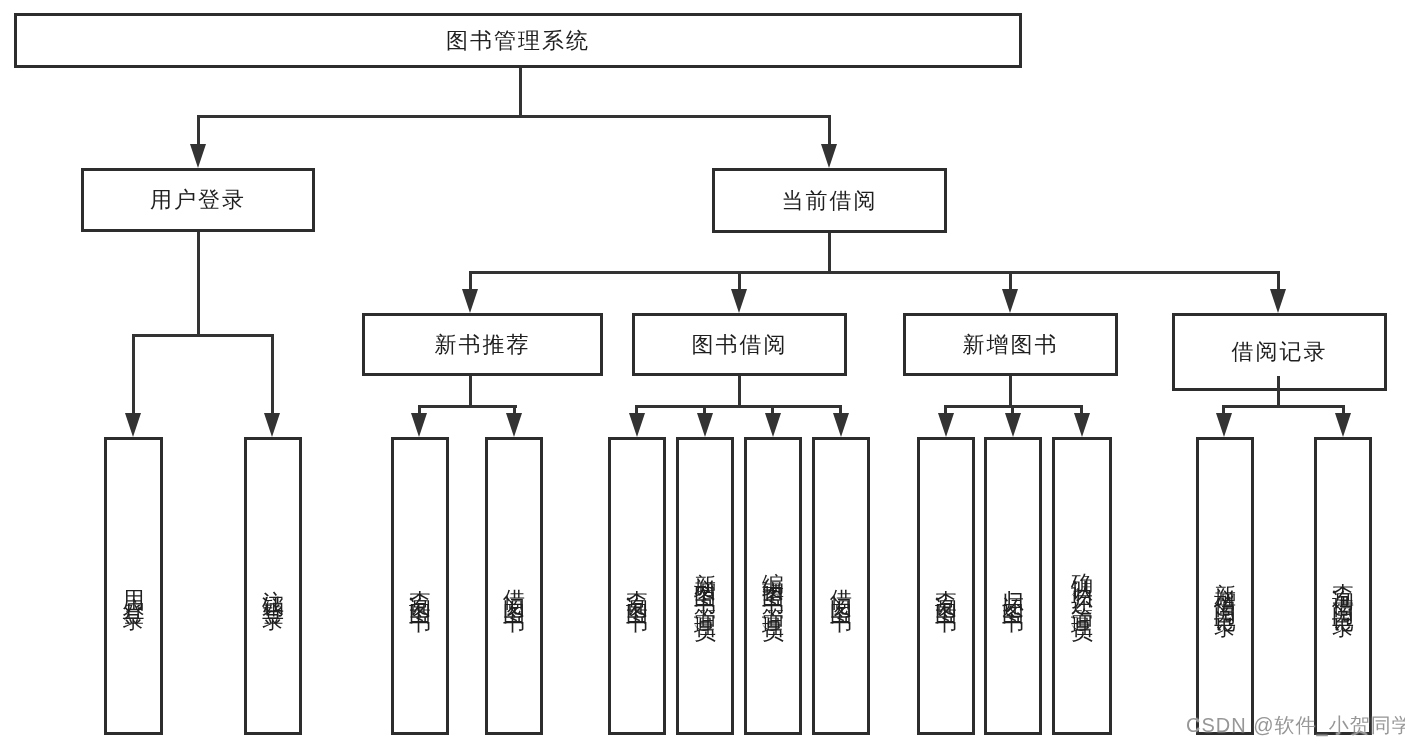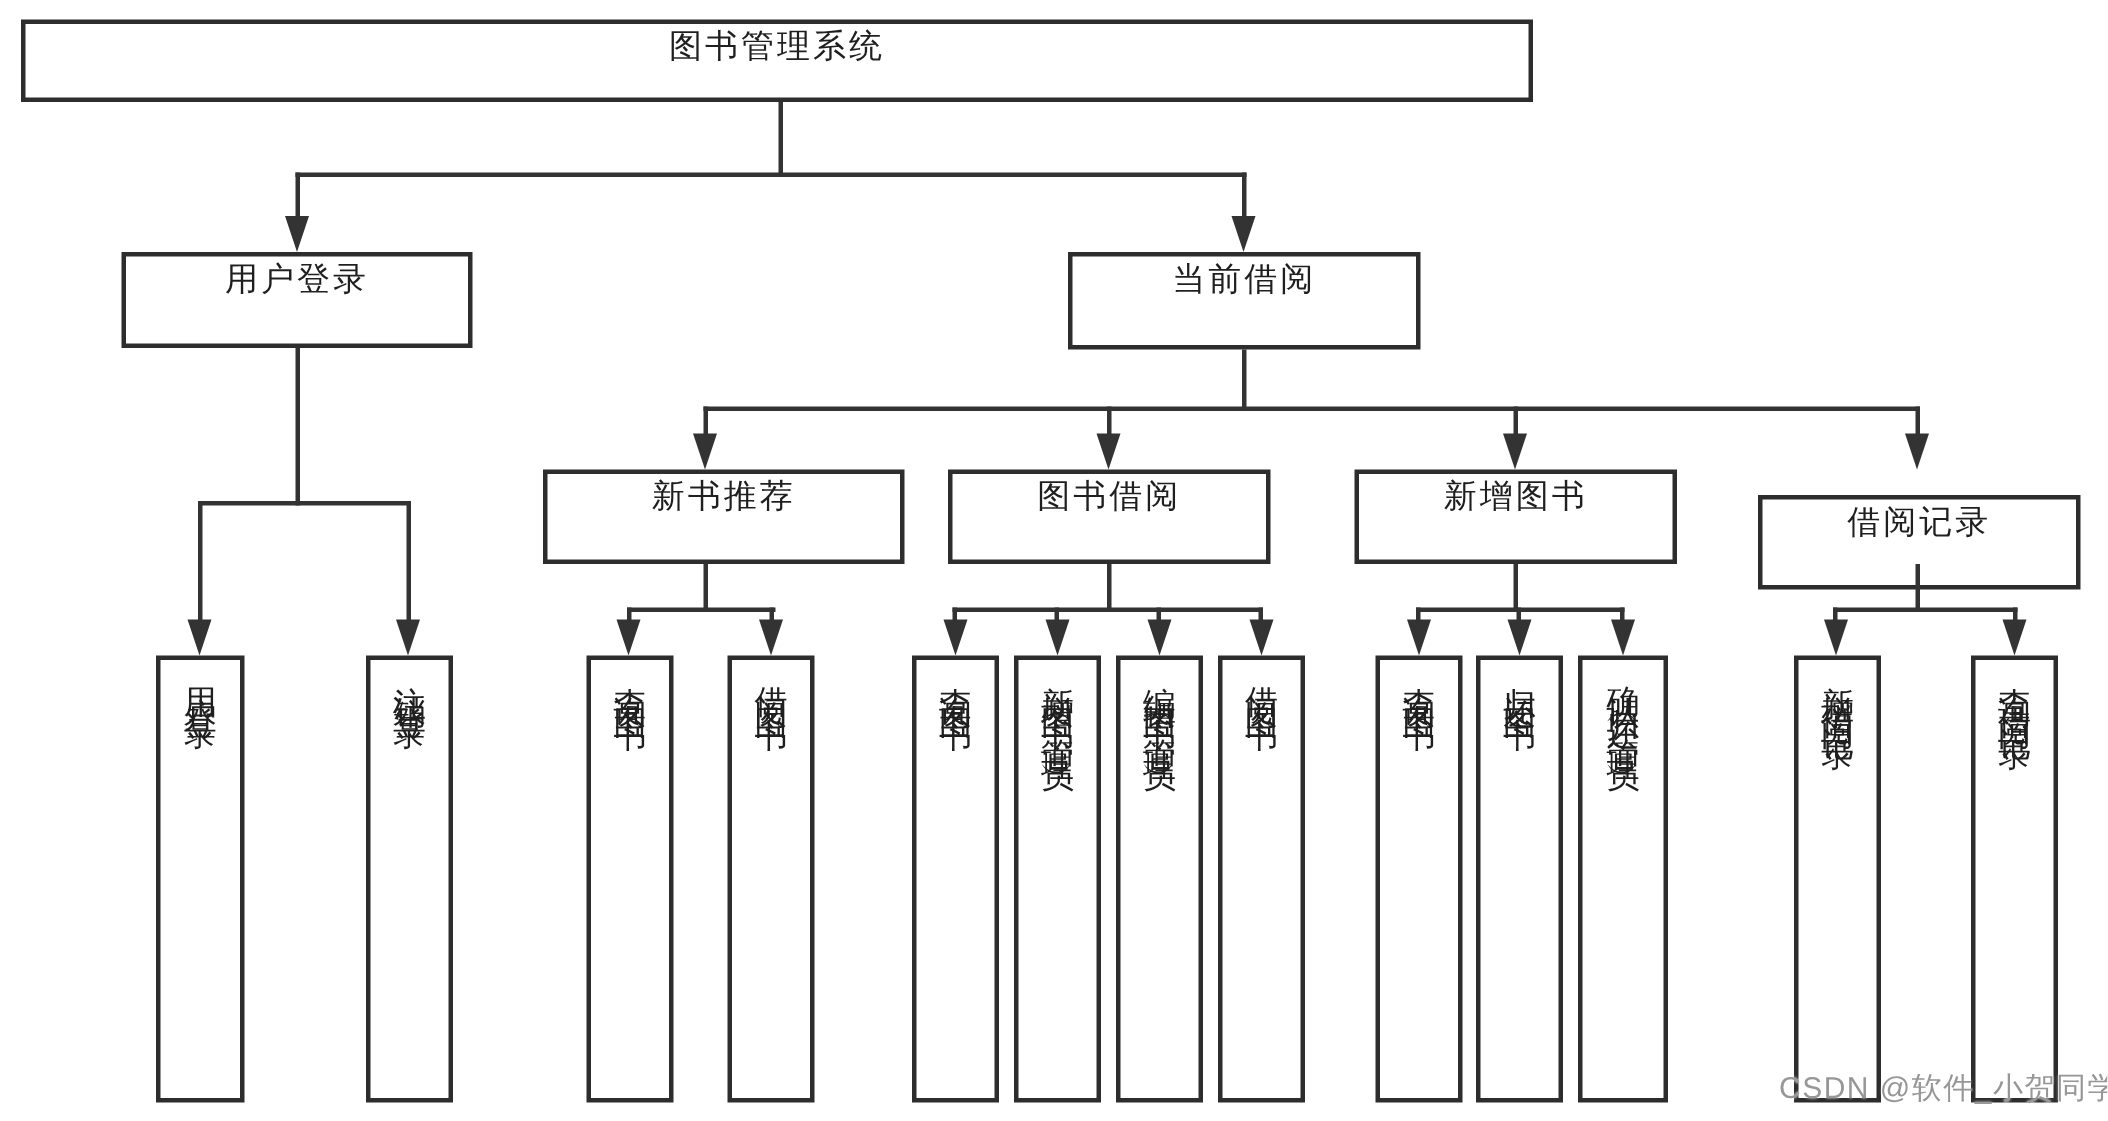--- a/index.html
+++ b/index.html
@@ -11,21 +11,21 @@
     font-family: "Liberation Sans", "DejaVu Sans", sans-serif;
     overflow: hidden;
   }
   .node {
     position: absolute;
     box-sizing: border-box;
     background: #ffffff;
     border: 3px solid #2d2d2d;
     color: #1f1f1f;
     display: flex;
-    align-items: flex-start;
+    align-items: center;
     justify-content: center;
   }
   .h-node {
     font-size: 22px;
     letter-spacing: 2px;
     white-space: nowrap;
   }
   .v-node span {
     writing-mode: vertical-rl;
     text-orientation: mixed;
@@ -98,21 +98,21 @@
 
   <div class="node h-node" style="left:362px; top:313px; width:241px; height:63px;">
     <span>新书推荐</span>
   </div>
   <div class="node h-node" style="left:632px; top:313px; width:215px; height:63px;">
     <span>图书借阅</span>
   </div>
   <div class="node h-node" style="left:903px; top:313px; width:215px; height:63px;">
     <span>新增图书</span>
   </div>
-  <div class="node h-node" style="left:1172px; top:313px; width:215px; height:63px;margin-top:17px;">
+  <div class="node h-node" style="left:1172px; top:313px; width:215px; height:78px;">
     <span>借阅记录</span>
   </div>
 
   <div class="vline" style="left:469px; top:376px; height:32px;"></div>
   <div class="hline" style="left:418px; top:405px; width:99px;"></div>
   <div class="vline" style="left:418px; top:405px; height:12px;"></div>
   <div class="arrow" style="left:411px; top:413px;"></div>
   <div class="vline" style="left:513px; top:405px; height:12px;"></div>
   <div class="arrow" style="left:506px; top:413px;"></div>
 

